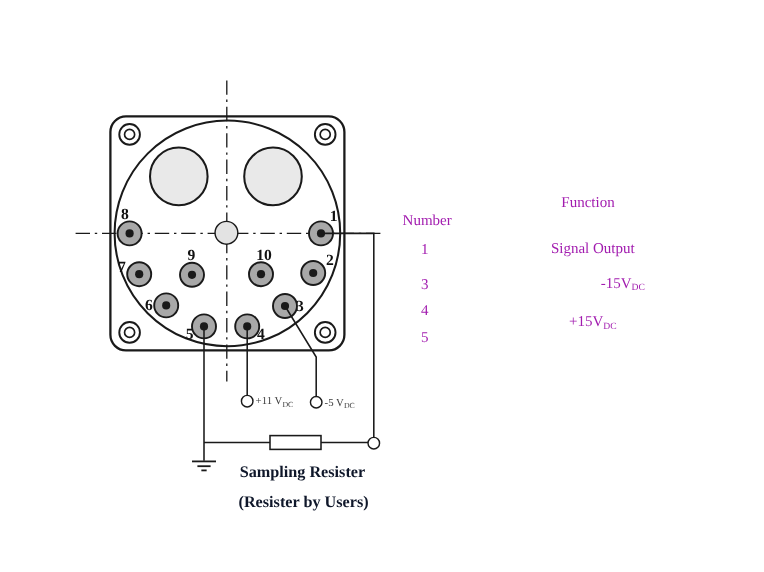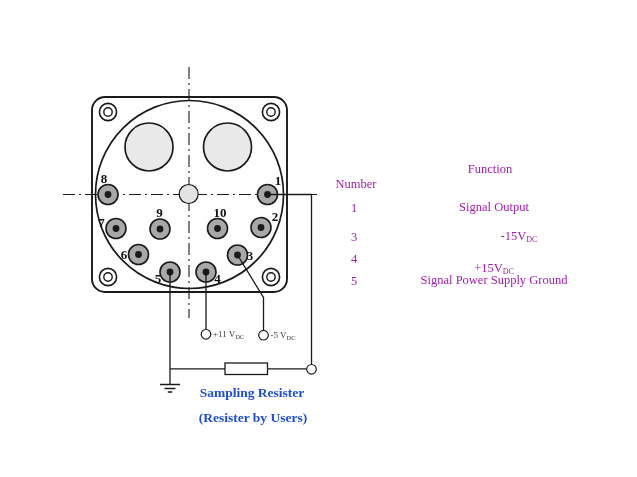--- a/index.html
+++ b/index.html
@@ -31,21 +31,21 @@
     font-weight:normal;font-size:12.5px;color:#a21caf;white-space:nowrap;line-height:1;
   }
   .tcell .sub{font-size:8px;vertical-align:-2px;letter-spacing:0;}
   .tlabel{
     position:absolute;font-size:9px;color:var(--terminal-text);
     white-space:nowrap;line-height:11px;
   }
   .tlabel .tsub{font-size:6.5px;vertical-align:-2px;}
   .caption{
     position:absolute;transform:translate(-50%,-50%);
-    font-weight:bold;font-size:13.5px;color:#1d4ed8;white-space:nowrap;line-height:1;
+    font-weight:bold;font-size:13.5px;color:#0f172a;white-space:nowrap;line-height:1;
   }
 </style>
 </head>
 <body>
 
 <div id="stage">
 
   <svg id="art" width="637" height="477" viewBox="0 0 637 477">
 
     <rect class="plate" x="92" y="97" width="195" height="195" rx="13" ry="13"></rect>
@@ -167,20 +167,17 @@
   <div class="tcell" style="left:519px;top:237px">
     <span>-15V</span><span class="sub">DC</span>
   </div>
 
   <div class="tcell" style="left:354px;top:259px">4</div>
   <div class="tcell" style="left:494px;top:269px">
     <span>+15V</span><span class="sub">DC</span>
   </div>
 
   <div class="tcell" style="left:354px;top:281px">5</div>
-  <div class="tcell" style="left:494px;top:281px">
-    <span>Signal Power Supply Ground</span><span class="sub"></span>
-  </div>
 
   <div class="caption" style="left:252px;top:393px">Sampling Resister</div>
   <div class="caption" style="left:253px;top:418px">(Resister by Users)</div>
 
 </div>
 
 </body></html>

